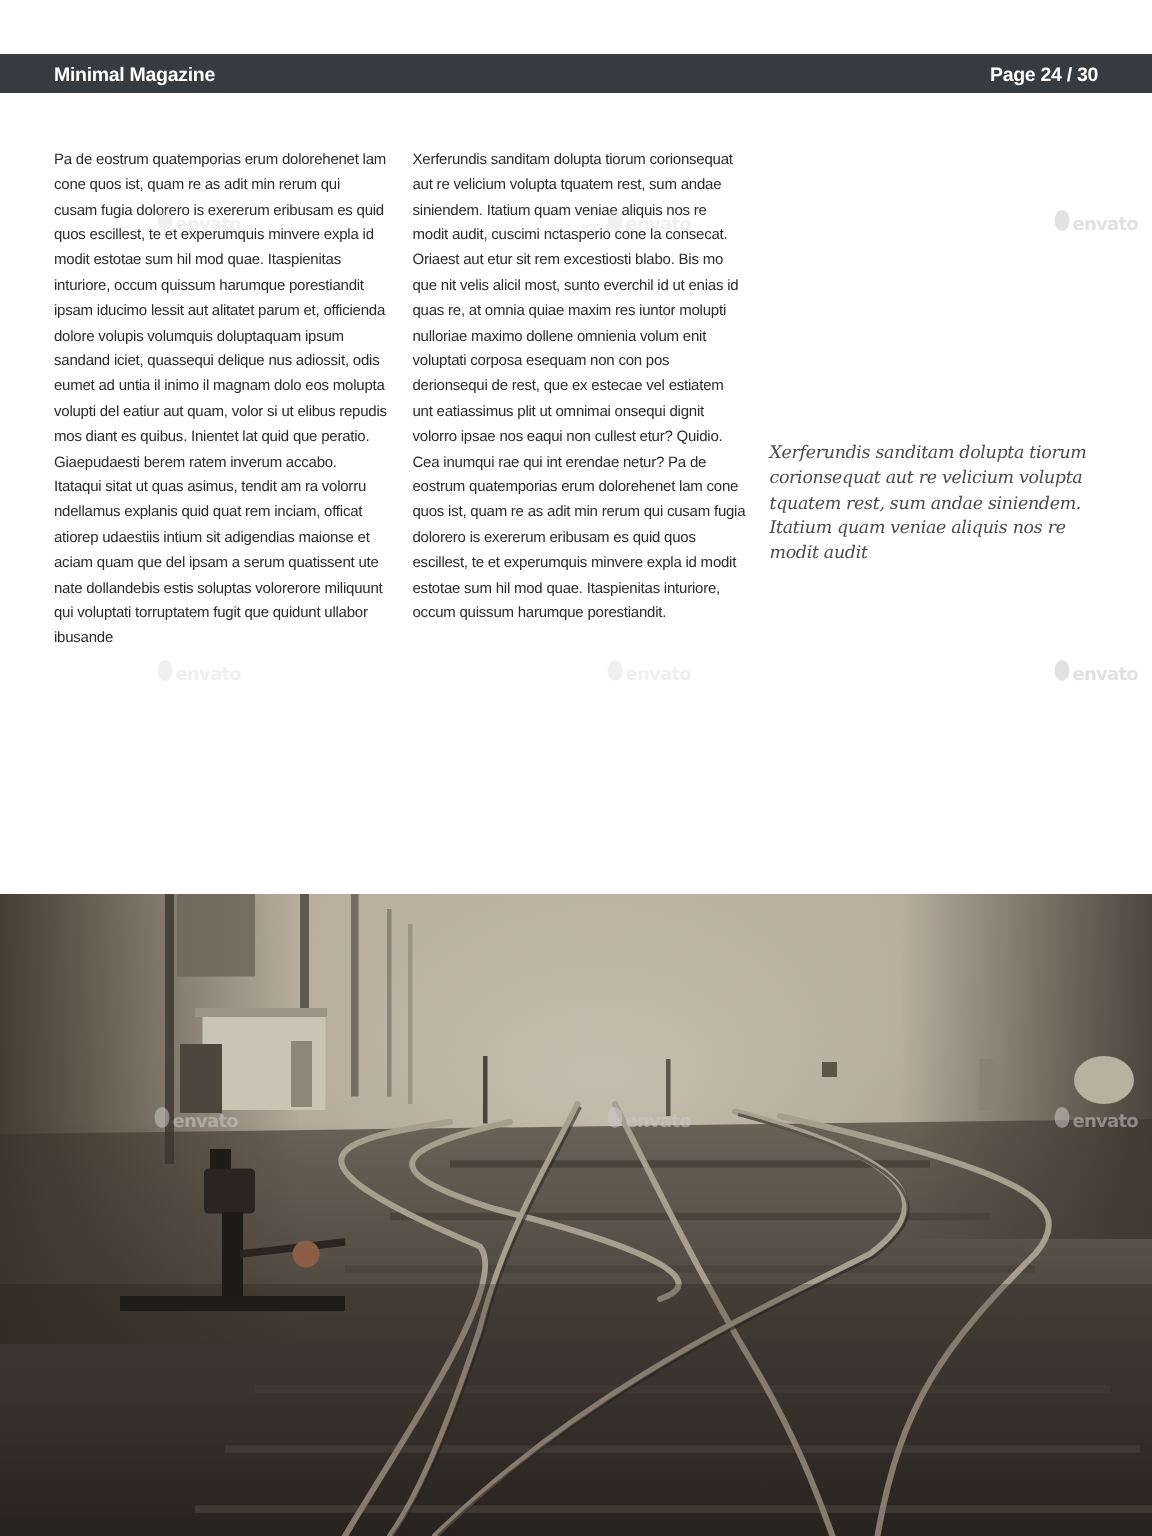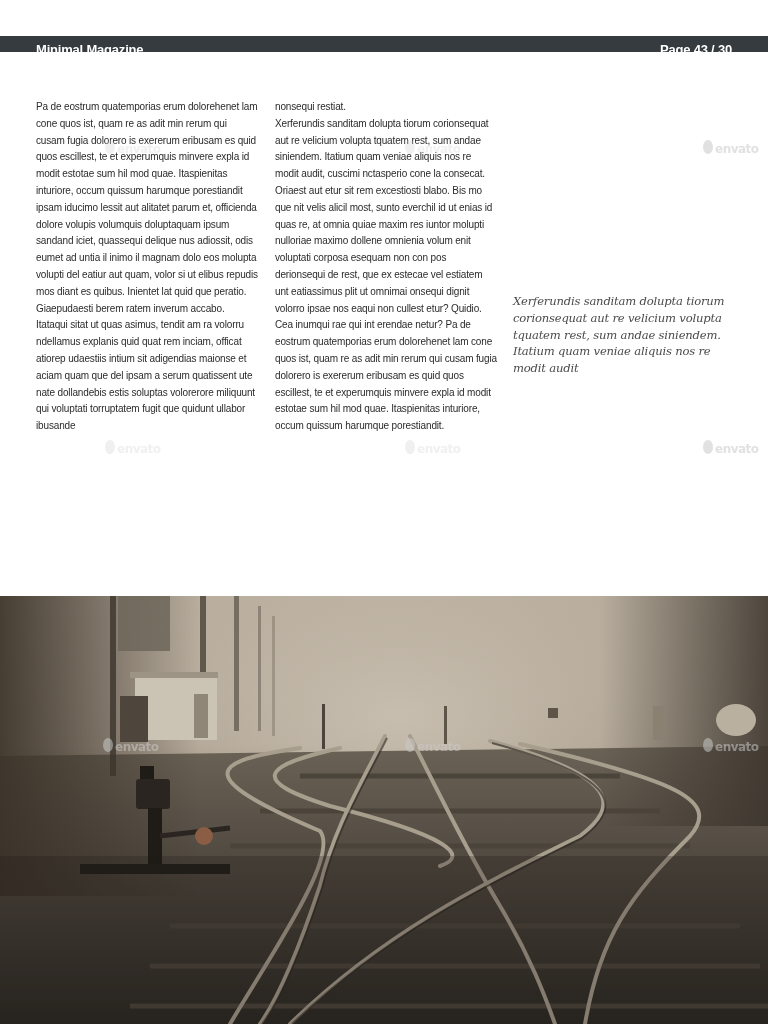--- a/index.html
+++ b/index.html
@@ -2,21 +2,21 @@
 <html><head>
   <meta charset="utf-8">
   <style>
     html, body { margin: 0; padding: 0; }
     body {
       width: 768px; height: 1024px; overflow: hidden; position: relative;
       background: #ffffff;
       font-family: "Liberation Sans", sans-serif;
     }
     .header-bar {
-      position: absolute; left: 0; top: 36px; width: 768px; height: 16px;
+      position: absolute; left: 0; top: 36px; width: 768px; height: 26px;
       background: #353b3f;
       color: #ffffff;
       font-family: "Liberation Sans", sans-serif;
       font-size: 13px; font-weight: bold;
     }
     .header-bar .title { position: absolute; left: 36px; top: 6px; letter-spacing: -0.2px; }
     .header-bar .page { position: absolute; right: 36px; top: 6px; letter-spacing: -0.2px; }
     .col {
       position: absolute; top: 99px;
       font-family: "Liberation Sans", sans-serif;
@@ -41,30 +41,29 @@
       font-family: "DejaVu Sans", sans-serif; font-size: 12px; font-weight: bold;
       letter-spacing: -0.5px; pointer-events: none;
     }
     .watermark .dot { display: inline-block; width: 10px; height: 14px; border-radius: 50% 50% 50% 50%; background: rgba(200,200,200,0.55); margin-right: 2px; vertical-align: -1px; }
   </style>
 </head>
 <body>
 
 <div class="header-bar">
   <span class="title">Minimal Magazine</span>
-  <span class="page">Page 43 / 30</span>
+  <span class="page">Page 24 / 30</span>
 </div>
 
 <div class="col col-1">
   <p>Pa de eostrum quatemporias erum dolorehenet lam cone quos ist, quam re as adit min rerum qui cusam fugia dolorero is exererum eribusam es quid quos escillest, te et experumquis minvere expla id modit estotae sum hil mod quae. Itaspienitas inturiore, occum quissum harumque porestiandit ipsam iducimo lessit aut alitatet parum et, officienda dolore volupis volumquis doluptaquam ipsum sandand iciet, quassequi delique nus adiossit, odis eumet ad untia il inimo il magnam dolo eos molupta volupti del eatiur aut quam, volor si ut elibus repudis mos diant es quibus. Inientet lat quid que peratio. Giaepudaesti berem ratem inverum accabo.</p>
   <p>Itataqui sitat ut quas asimus, tendit am ra volorru ndellamus explanis quid quat rem inciam, officat atiorep udaestiis intium sit adigendias maionse et aciam quam que del ipsam a serum quatissent ute nate dollandebis estis soluptas volorerore miliquunt qui voluptati torruptatem fugit que quidunt ullabor ibusande</p>
 </div>
 
 <div class="col col-2">
-  <p>nonsequi restiat.</p>
   <p>Xerferundis sanditam dolupta tiorum corionsequat aut re velicium volupta tquatem rest, sum andae siniendem. Itatium quam veniae aliquis nos re modit audit, cuscimi nctasperio cone la consecat. Oriaest aut etur sit rem excestiosti blabo. Bis mo que nit velis alicil most, sunto everchil id ut enias id quas re, at omnia quiae maxim res iuntor molupti nulloriae maximo dollene omnienia volum enit voluptati corposa esequam non con pos derionsequi de rest, que ex estecae vel estiatem unt eatiassimus plit ut omnimai onsequi dignit volorro ipsae nos eaqui non cullest etur? Quidio. Cea inumqui rae qui int erendae netur? Pa de eostrum quatemporias erum dolorehenet lam cone quos ist, quam re as adit min rerum qui cusam fugia dolorero is exererum eribusam es quid quos escillest, te et experumquis minvere expla id modit estotae sum hil mod quae. Itaspienitas inturiore, occum quissum harumque porestiandit.</p>
 </div>
 
 <div class="pull-quote">Xerferundis sanditam dolupta tiorum corionsequat aut re velicium volupta tquatem rest, sum andae siniendem. Itatium quam veniae aliquis nos re modit audit</div>
 
 <div class="watermark" style="left:703px; top:140px;"><span class="dot"></span><span>envato</span></div>
 <div class="watermark" style="left:703px; top:440px;"><span class="dot"></span><span>envato</span></div>
 <div class="watermark" style="left:405px; top:140px; opacity:0.5;"><span class="dot"></span><span>envato</span></div>
 <div class="watermark" style="left:405px; top:440px; opacity:0.5;"><span class="dot"></span><span>envato</span></div>
 <div class="watermark" style="left:105px; top:140px; opacity:0.5;"><span class="dot"></span><span>envato</span></div>

